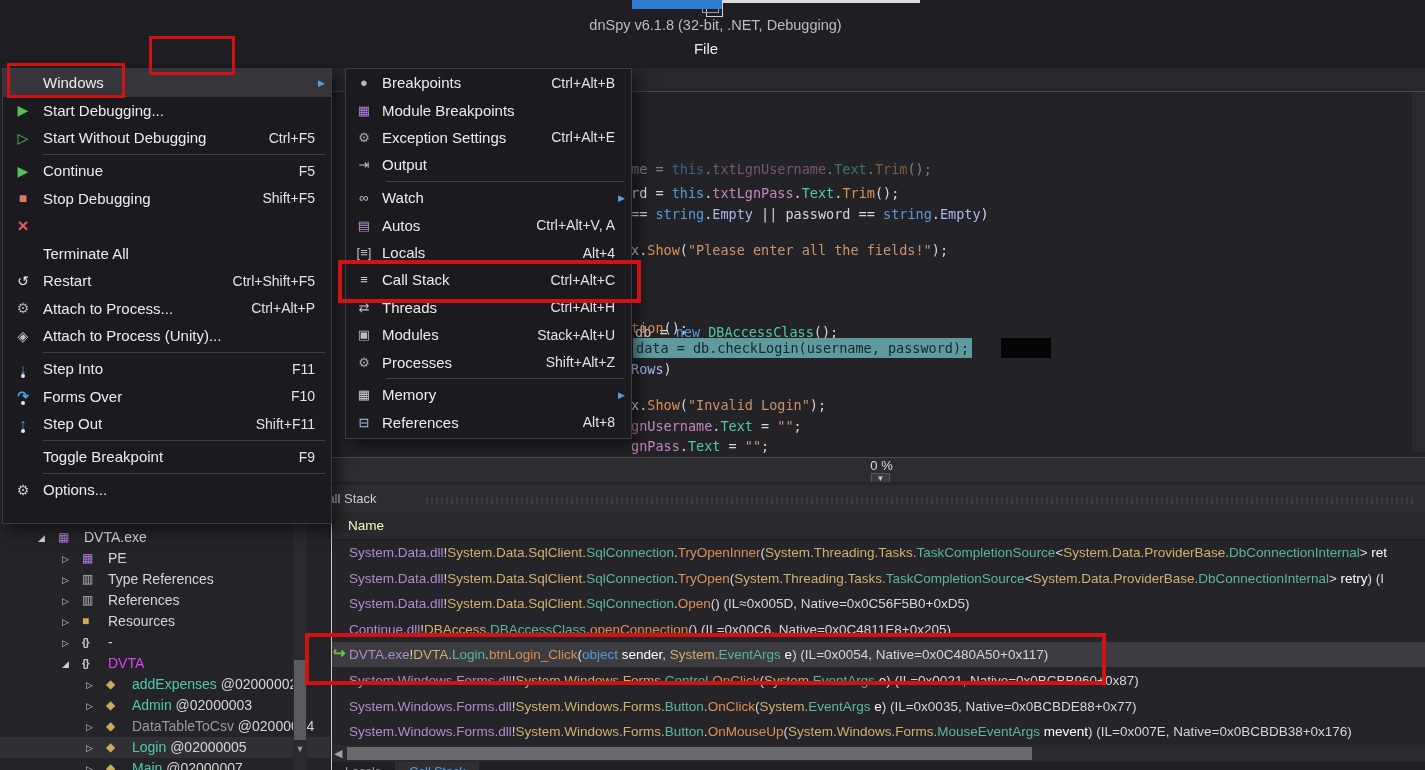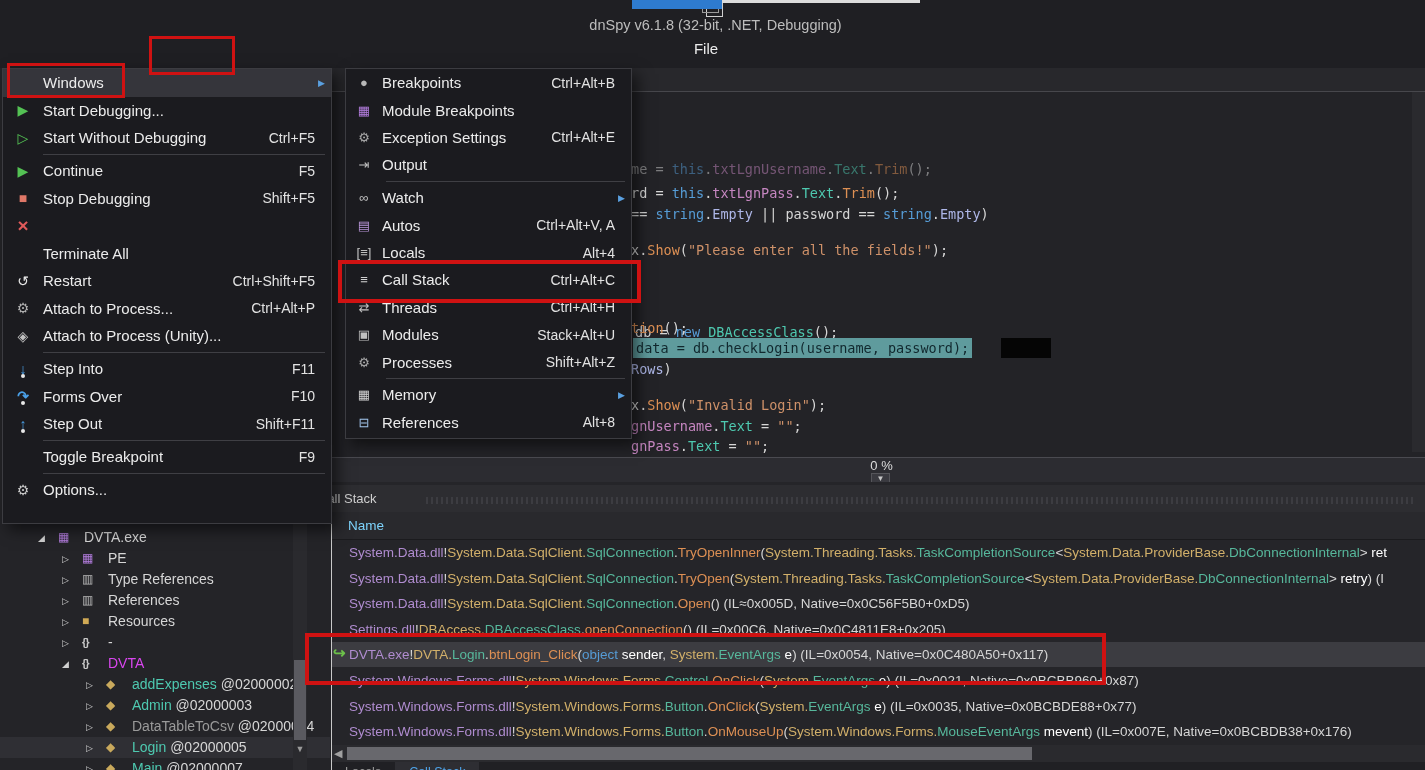--- a/index.html
+++ b/index.html
@@ -69,21 +69,21 @@
   #ed-hscroll-arrow{color:#9a9a9a;font-size:11px;margin-left:10px;}
   #ed-hscroll-track{flex:1;height:18px;background:#3d3d42;margin:0 1px 0 6px;}
 
   
   #callstack{left:331px;top:482px;width:1094px;height:288px;background:#252529;overflow:hidden;}
   #cs-title{position:absolute;left:0;top:3px;width:100%;height:27px;background:#2d2d31;}
   #cs-title-text{position:absolute;left:-13px;top:6px;font-size:13px;color:#cfcfcf;}
   #cs-grip{position:absolute;left:95px;top:12px;width:990px;height:7px;
            background:repeating-linear-gradient(90deg,#3c3c41 0 2px,transparent 2px 5px);}
   #cs-header{position:absolute;left:0;top:30px;width:100%;height:27px;background:#29292d;border-bottom:1px solid #1b1b1e;}
-  #cs-colname{position:absolute;left:17px;top:6px;font-size:13.5px;color:#7dd3fc;}
+  #cs-colname{position:absolute;left:17px;top:6px;font-size:13.5px;color:#fef9c3;}
   .srow{position:absolute;left:0;width:1300px;height:25px;line-height:25px;padding-left:18px;font-size:13.5px;white-space:pre;}
   .srow.active{background:#3c3c41;}
   #cs-arrow{position:absolute;left:2px;font-size:15px;font-weight:bold;color:#6cc04a;}
   #cs-hscroll{position:absolute;left:0;top:263px;width:100%;height:17px;background:#2a2a2e;display:flex;align-items:center;}
   #cs-hscroll .arr{color:#a0a0a0;font-size:11px;margin:0 5px 0 3px;}
   #cs-thumb{width:685px;height:13px;background:#68686d;}
   #cs-tabs{position:absolute;left:0;top:280px;width:100%;height:22px;background:#202024;display:flex;}
   .cs-tab{font-size:12.5px;padding:3px 14px;color:#9a9a9a;}
   .cs-tab.active{background:#2e2e33;color:#4fa3e8;}
 
@@ -227,21 +227,21 @@
       <span id="cs-title-text">Call Stack</span>
       <span id="cs-grip"></span>
     </div>
     <div id="cs-header">
       <span id="cs-colname">Name</span>
     </div>
     <div id="cs-rows">
         <div class="srow" style="top: 58px;"><span class="seg-mod">System.Data.dll</span><span class="seg-plain">!</span><span class="seg-ns">System.Data.SqlClient.</span><span class="seg-type">SqlConnection</span><span class="seg-plain">.</span><span class="seg-meth">TryOpenInner</span><span class="seg-plain">(</span><span class="seg-ns">System.Threading.Tasks.</span><span class="seg-type">TaskCompletionSource</span><span class="seg-plain">&lt;</span><span class="seg-ns">System.Data.ProviderBase.</span><span class="seg-type">DbConnectionInternal</span><span class="seg-plain">&gt; </span><span class="seg-bold">ret</span></div>
         <div class="srow" style="top: 83.6px;"><span class="seg-mod">System.Data.dll</span><span class="seg-plain">!</span><span class="seg-ns">System.Data.SqlClient.</span><span class="seg-type">SqlConnection</span><span class="seg-plain">.</span><span class="seg-meth">TryOpen</span><span class="seg-plain">(</span><span class="seg-ns">System.Threading.Tasks.</span><span class="seg-type">TaskCompletionSource</span><span class="seg-plain">&lt;</span><span class="seg-ns">System.Data.ProviderBase.</span><span class="seg-type">DbConnectionInternal</span><span class="seg-plain">&gt; </span><span class="seg-bold">retry</span><span class="seg-plain">) (I</span></div>
         <div class="srow" style="top: 109.2px;"><span class="seg-mod">System.Data.dll</span><span class="seg-plain">!</span><span class="seg-ns">System.Data.SqlClient.</span><span class="seg-type">SqlConnection</span><span class="seg-plain">.</span><span class="seg-meth">Open</span><span class="seg-plain">() (IL≈0x005D, Native=0x0C56F5B0+0xD5)</span></div>
-        <div class="srow" style="top: 134.8px;"><span class="seg-mod">Settings.dll</span><span class="seg-plain">!</span><span class="seg-ns">DBAccess.</span><span class="seg-type">DBAccessClass</span><span class="seg-plain">.</span><span class="seg-meth">openConnection</span><span class="seg-plain">() (IL=0x00C6, Native=0x0C4811E8+0x205)</span></div>
+        <div class="srow" style="top: 134.8px;"><span class="seg-mod">Continue.dll</span><span class="seg-plain">!</span><span class="seg-ns">DBAccess.</span><span class="seg-type">DBAccessClass</span><span class="seg-plain">.</span><span class="seg-meth">openConnection</span><span class="seg-plain">() (IL=0x00C6, Native=0x0C4811E8+0x205)</span></div>
         <div class="srow active" style="top: 160.4px;"><span class="seg-mod">DVTA.exe</span><span class="seg-plain">!</span><span class="seg-ns">DVTA.</span><span class="seg-type">Login</span><span class="seg-plain">.</span><span class="seg-meth">btnLogin_Click</span><span class="seg-plain">(</span><span class="seg-kw">object</span><span class="seg-plain"> </span><span class="seg-bold">sender</span><span class="seg-plain">, </span><span class="seg-ns">System.</span><span class="seg-type">EventArgs</span><span class="seg-plain"> </span><span class="seg-bold">e</span><span class="seg-plain">) (IL=0x0054, Native=0x0C480A50+0x117)</span></div>
         <div class="srow" style="top: 186px;"><span class="seg-mod">System.Windows.Forms.dll</span><span class="seg-plain">!</span><span class="seg-ns">System.Windows.Forms.</span><span class="seg-type">Control</span><span class="seg-plain">.</span><span class="seg-meth">OnClick</span><span class="seg-plain">(</span><span class="seg-ns">System.</span><span class="seg-type">EventArgs</span><span class="seg-plain"> </span><span class="seg-bold">e</span><span class="seg-plain">) (IL=0x0021, Native=0x0BCBB960+0x87)</span></div>
         <div class="srow" style="top: 211.6px;"><span class="seg-mod">System.Windows.Forms.dll</span><span class="seg-plain">!</span><span class="seg-ns">System.Windows.Forms.</span><span class="seg-type">Button</span><span class="seg-plain">.</span><span class="seg-meth">OnClick</span><span class="seg-plain">(</span><span class="seg-ns">System.</span><span class="seg-type">EventArgs</span><span class="seg-plain"> </span><span class="seg-bold">e</span><span class="seg-plain">) (IL=0x0035, Native=0x0BCBDE88+0x77)</span></div>
         <div class="srow" style="top: 237.2px;"><span class="seg-mod">System.Windows.Forms.dll</span><span class="seg-plain">!</span><span class="seg-ns">System.Windows.Forms.</span><span class="seg-type">Button</span><span class="seg-plain">.</span><span class="seg-meth">OnMouseUp</span><span class="seg-plain">(</span><span class="seg-ns">System.Windows.Forms.</span><span class="seg-type">MouseEventArgs</span><span class="seg-plain"> </span><span class="seg-bold">mevent</span><span class="seg-plain">) (IL=0x007E, Native=0x0BCBDB38+0x176)</span></div>
       </div>
     <div id="cs-arrow" style="top: 162.4px;">↪</div>
     <div id="cs-hscroll">
       <span class="arr">◀</span>
       <span id="cs-thumb"></span>
     </div>

